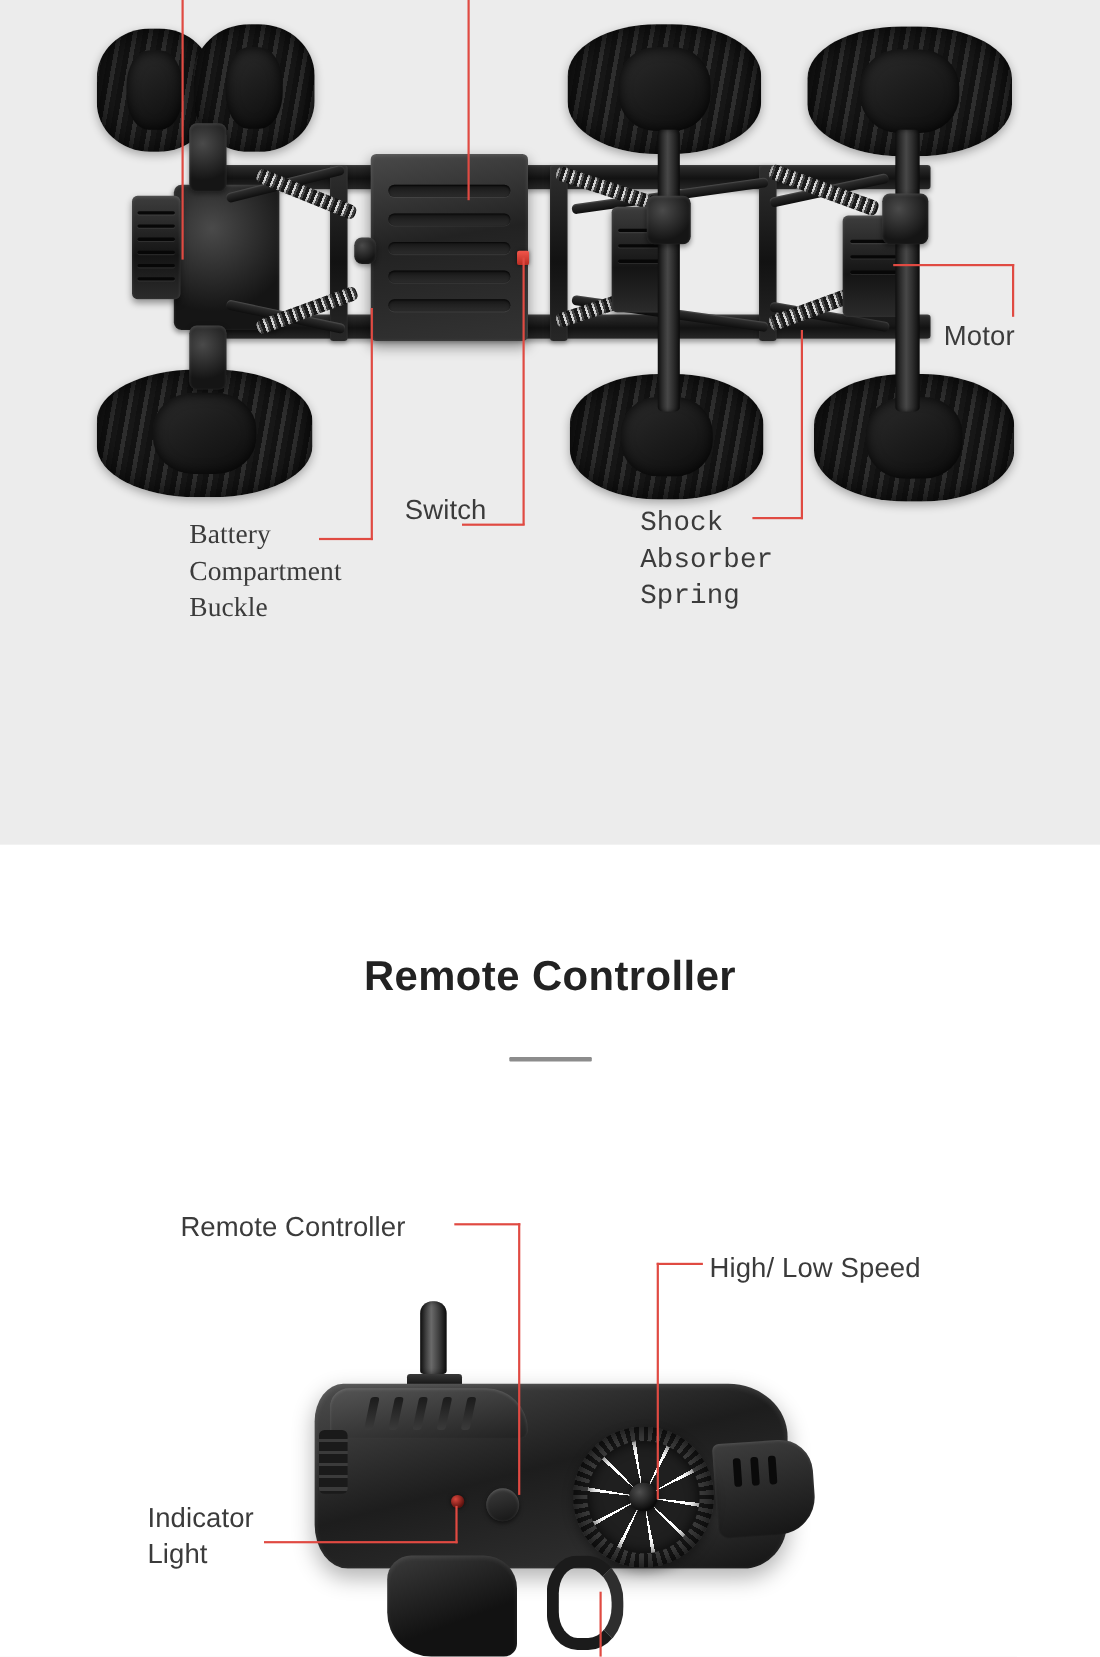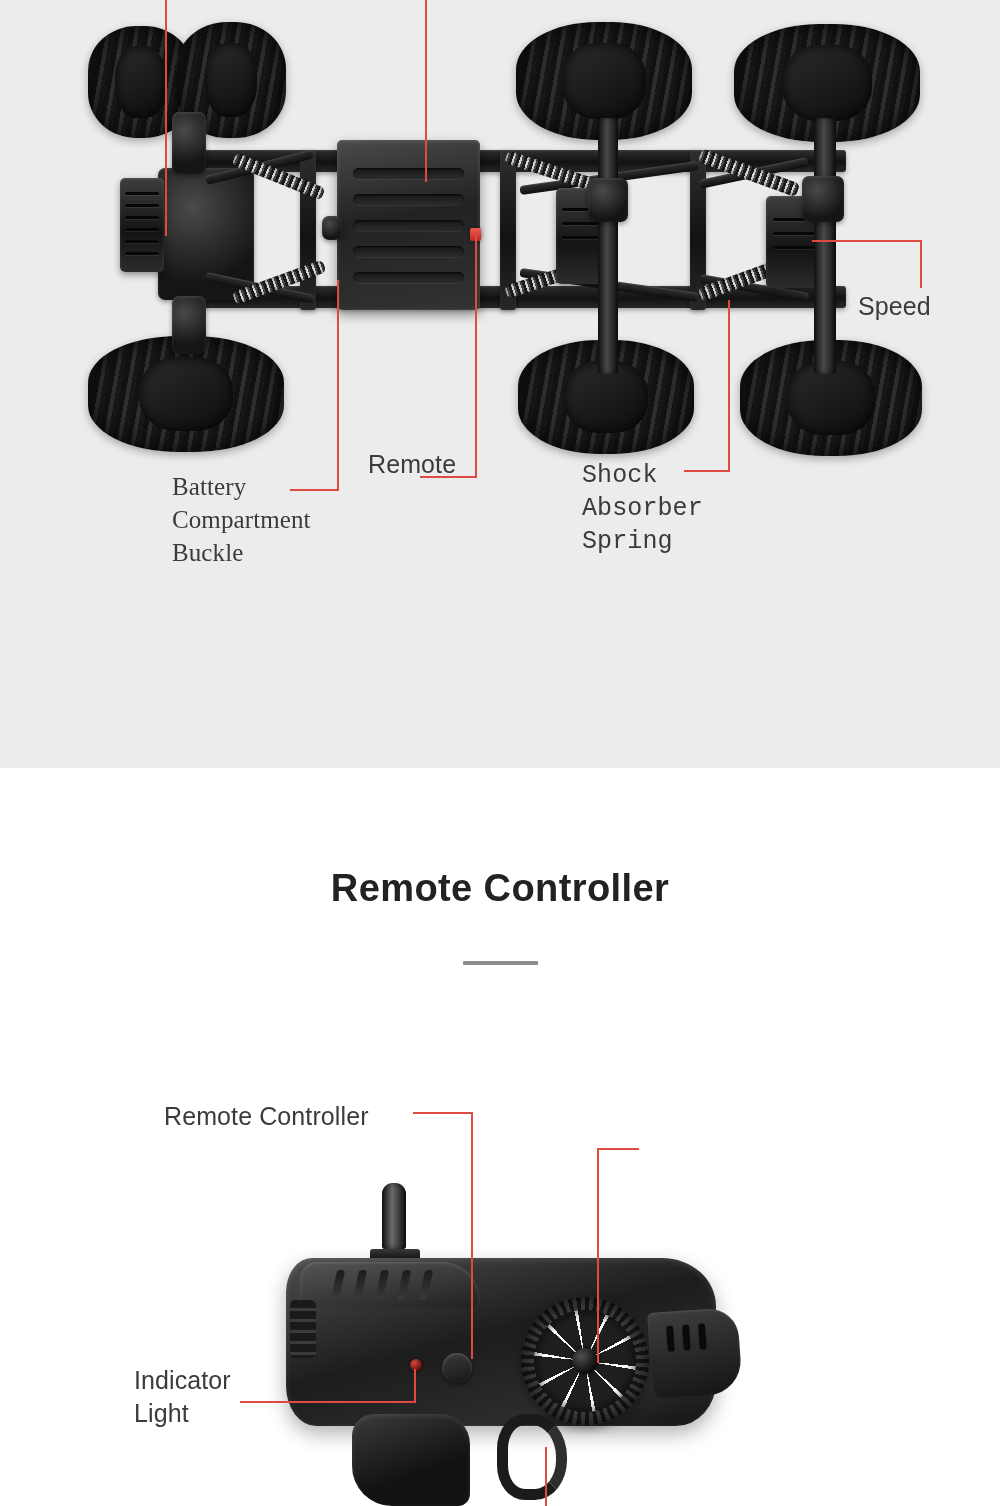--- a/index.html
+++ b/index.html
@@ -318,27 +318,27 @@
 
   <div class="leader v" style="left:337px; top:280px; height:211px;"></div>
   <div class="leader h" style="left:290px; top:489px; width:49px;"></div>
 
   <div class="leader v" style="left:475px; top:234px; height:243px;"></div>
   <div class="leader h" style="left:420px; top:476px; width:57px;"></div>
 
   <div class="leader v" style="left:728px; top:300px; height:172px;"></div>
   <div class="leader h" style="left:684px; top:470px; width:46px;"></div>
 
-  <div class="label" style="left:858px; top:290px;">Speed</div>
+  <div class="label" style="left:858px; top:290px;">Motor</div>
 
   <div class="label" style="left:172px; top:470px;font-family:Liberation Serif, serif;">Battery
 Compartment
 Buckle</div>
 
-  <div class="label" style="left:368px; top:448px;">Remote</div>
+  <div class="label" style="left:368px; top:448px;">Switch</div>
 
   <div class="label" style="left:582px; top:459px;font-family:Liberation Mono, monospace;">Shock
 Absorber
 Spring</div>
 </div>
 
 <div id="controller-section">
 
   <div id="section-title">Remote Controller</div>
   <div id="title-divider"></div>
@@ -381,16 +381,17 @@
   <div class="leader h" style="left:597px; top:1148px; width:42px;"></div>
   <div class="leader v" style="left:597px; top:1148px; height:215px;"></div>
 
   <div class="leader h" style="left:240px; top:1401px; width:176px;"></div>
   <div class="leader v" style="left:414px; top:1369px; height:34px;"></div>
 
   <div class="leader v" style="left:545px; top:1447px; height:59px;"></div>
 
   <div class="label" style="left:164px; top:1100px;">Remote Controller</div>
 
+  <div class="label" style="left:645px; top:1137px;">High/ Low Speed</div>
 
   <div class="label" style="left:134px; top:1364px;">Indicator
 Light</div>
 </div>
 
 </body></html>

